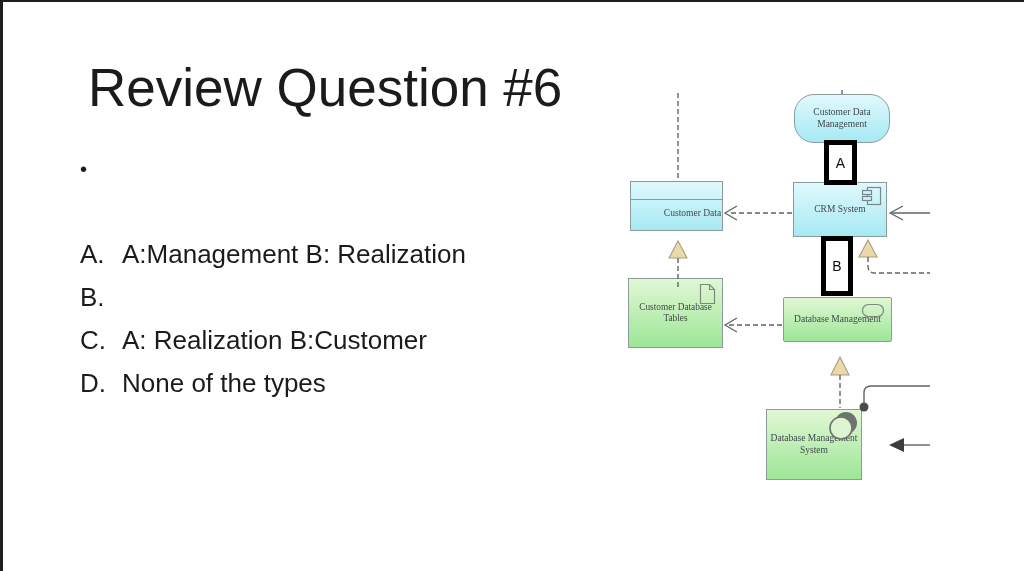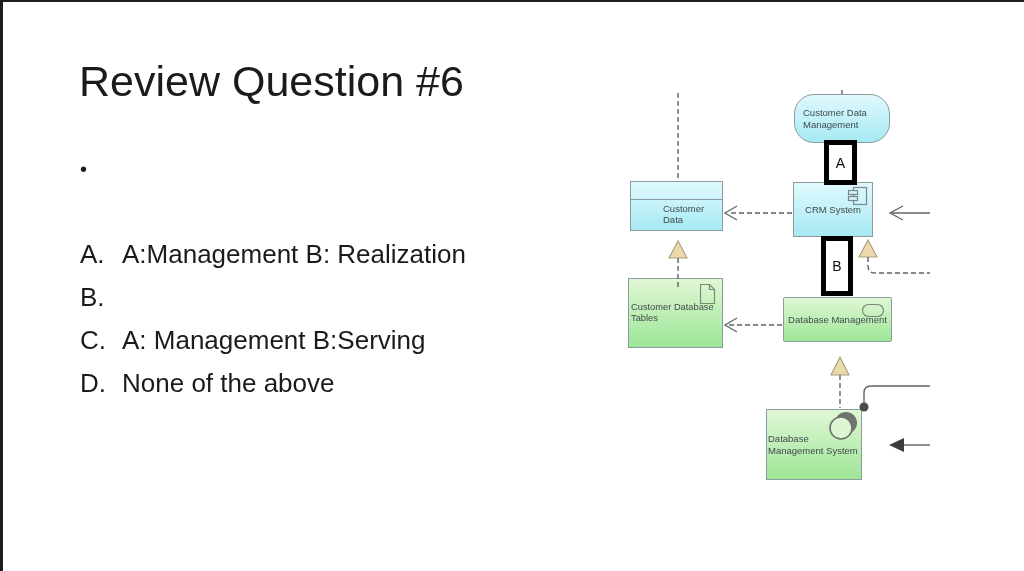--- a/index.html
+++ b/index.html
@@ -5,40 +5,40 @@
   html,body{margin:0;padding:0;}
   body{
     width:1024px;height:571px;position:relative;background:#ffffff;
     font-family:"Liberation Sans", sans-serif;overflow:hidden;
     color:var(--slide-text,#1b1b1b);
   }
   .edge-top{position:absolute;left:0;top:0;width:1024px;height:2px;background:var(--edge-border,#1e1e1e);}
   .edge-left{position:absolute;left:0;top:0;width:3px;height:571px;background:var(--edge-border,#1e1e1e);}
 
   
-  .title{position:absolute;left:79px;top:57px;font-size:43px;font-weight:400;letter-spacing:0;color:var(--slide-text,#1b1b1b);}
+  .title{position:absolute;left:88px;top:57px;font-size:53px;font-weight:400;letter-spacing:0;color:var(--slide-text,#1b1b1b);}
   .bullet-row{position:absolute;left:80px;top:153px;height:34px;display:flex;align-items:center;font-size:26px;}
   .bullet-glyph{font-size:20px;margin-right:10px;position:relative;top:-1px;}
   .options{position:absolute;left:80px;top:233px;}
   .option-row{display:flex;height:43px;align-items:center;font-size:26px;}
   .option-label{width:42px;flex:0 0 42px;}
 
   
   .node{
     position:absolute;box-sizing:border-box;z-index:2;
     border:1px solid var(--node-border,#8b9b9e);
     font-size:9.5px;line-height:1.2;color:var(--node-text,#41494c);
-    display:flex;align-items:center;justify-content:center;text-align:left;
+    display:flex;align-items:center;justify-content:center;text-align:center;font-family:Liberation Serif, serif;
   }
   .fill-app{background:linear-gradient(180deg,var(--app-top,#e0f9fd) 0%,var(--app-bottom,#a6e9f3) 100%);}
   .fill-tech{background:linear-gradient(180deg,var(--tech-top,#e1f7d5) 0%,var(--tech-bottom,#9de697) 100%);}
   .n-cdm{left:794px;top:94px;width:96px;height:49px;border-radius:20px;padding:0 8px;}
   .n-cd{left:630px;top:181px;width:93px;height:50px;padding-top:16px;padding-left:32px;}
   .n-cd .header{position:absolute;left:0;top:0;width:100%;height:17px;border-bottom:1px solid var(--node-border,#8b9b9e);}
-  .n-crm{left:793px;top:182px;width:80px;height:55px;}
+  .n-crm{left:793px;top:182px;width:94px;height:55px;}
   .n-cdt{left:628px;top:278px;width:95px;height:70px;padding:0 2px;font-size:9.3px;}
   .n-dbm{left:783px;top:297px;width:109px;height:45px;border-radius:2px;}
   .n-dbms{left:766px;top:409px;width:96px;height:71px;padding:0 1px;}
   .node-icon{position:absolute;pointer-events:none;}
 
   
   .junction{
     position:absolute;box-sizing:border-box;z-index:6;background:#ffffff;
     border:5px solid #000000;display:flex;align-items:center;justify-content:center;
     font-size:14px;color:#101010;
@@ -70,25 +70,25 @@
 <div class="options">
   <div class="option-row">
     <span class="option-label">A.</span>
     <span>A:Management B: Realization</span>
   </div>
   <div class="option-row">
     <span class="option-label">B.</span>
   </div>
   <div class="option-row">
     <span class="option-label">C.</span>
-    <span>A: Management B:Serving</span>
+    <span>A: Realization B:Customer</span>
   </div>
   <div class="option-row">
     <span class="option-label">D.</span>
-    <span>None of the above</span>
+    <span>None of the types</span>
   </div>
 </div>
 
 <div class="node fill-app n-cdm">
   <span>Customer Data Management</span>
 </div>
 
 <div class="node fill-app n-cd">
   <div class="header"></div>
   <span>Customer Data</span>

